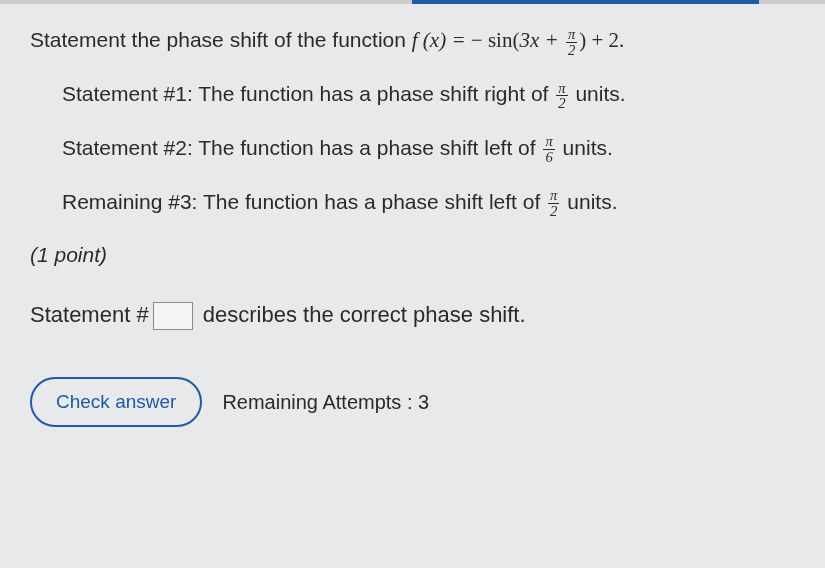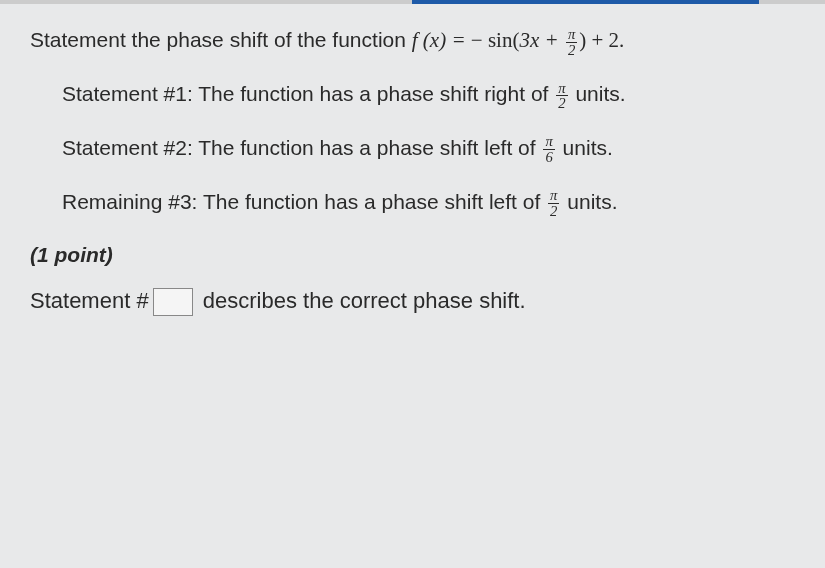--- a/index.html
+++ b/index.html
@@ -47,22 +47,22 @@
       display: block;
       border-bottom: 1px solid #2a2a2a;
       padding: 0 2px;
     }
     .frac-den {
       display: block;
       padding: 0 2px;
     }
     .points {
       font-style: italic;
-      font-weight: bold;
-      margin-bottom: 16px;
+      font-weight: normal;
+      margin-bottom: 30px;
     }
     .answer-line {
       margin-bottom: 46px;
       font-size: 22px;
     }
     .input-box {
       display: inline-block;
       width: 40px;
       height: 28px;
       border: 1px solid #888;
@@ -122,13 +122,15 @@
   <span>Remaining #3: </span><span>The function has a phase shift left of </span><span class="frac"><span class="frac-num">π</span><span class="frac-den">2</span></span><span> units.</span>
 </div>
 
 <div class="points">(1 point)</div>
 
 <div class="answer-line">
   <span>Statement #</span><input type="text" class="input-box" value="" style=""> <span>describes the correct phase shift.</span>
 </div>
 
 <div class="bottom-row">
+  <button class="check-btn">Check answer</button>
+  <span class="attempts">Remaining Attempts : 3</span>
 </div>
 
 </body></html>

